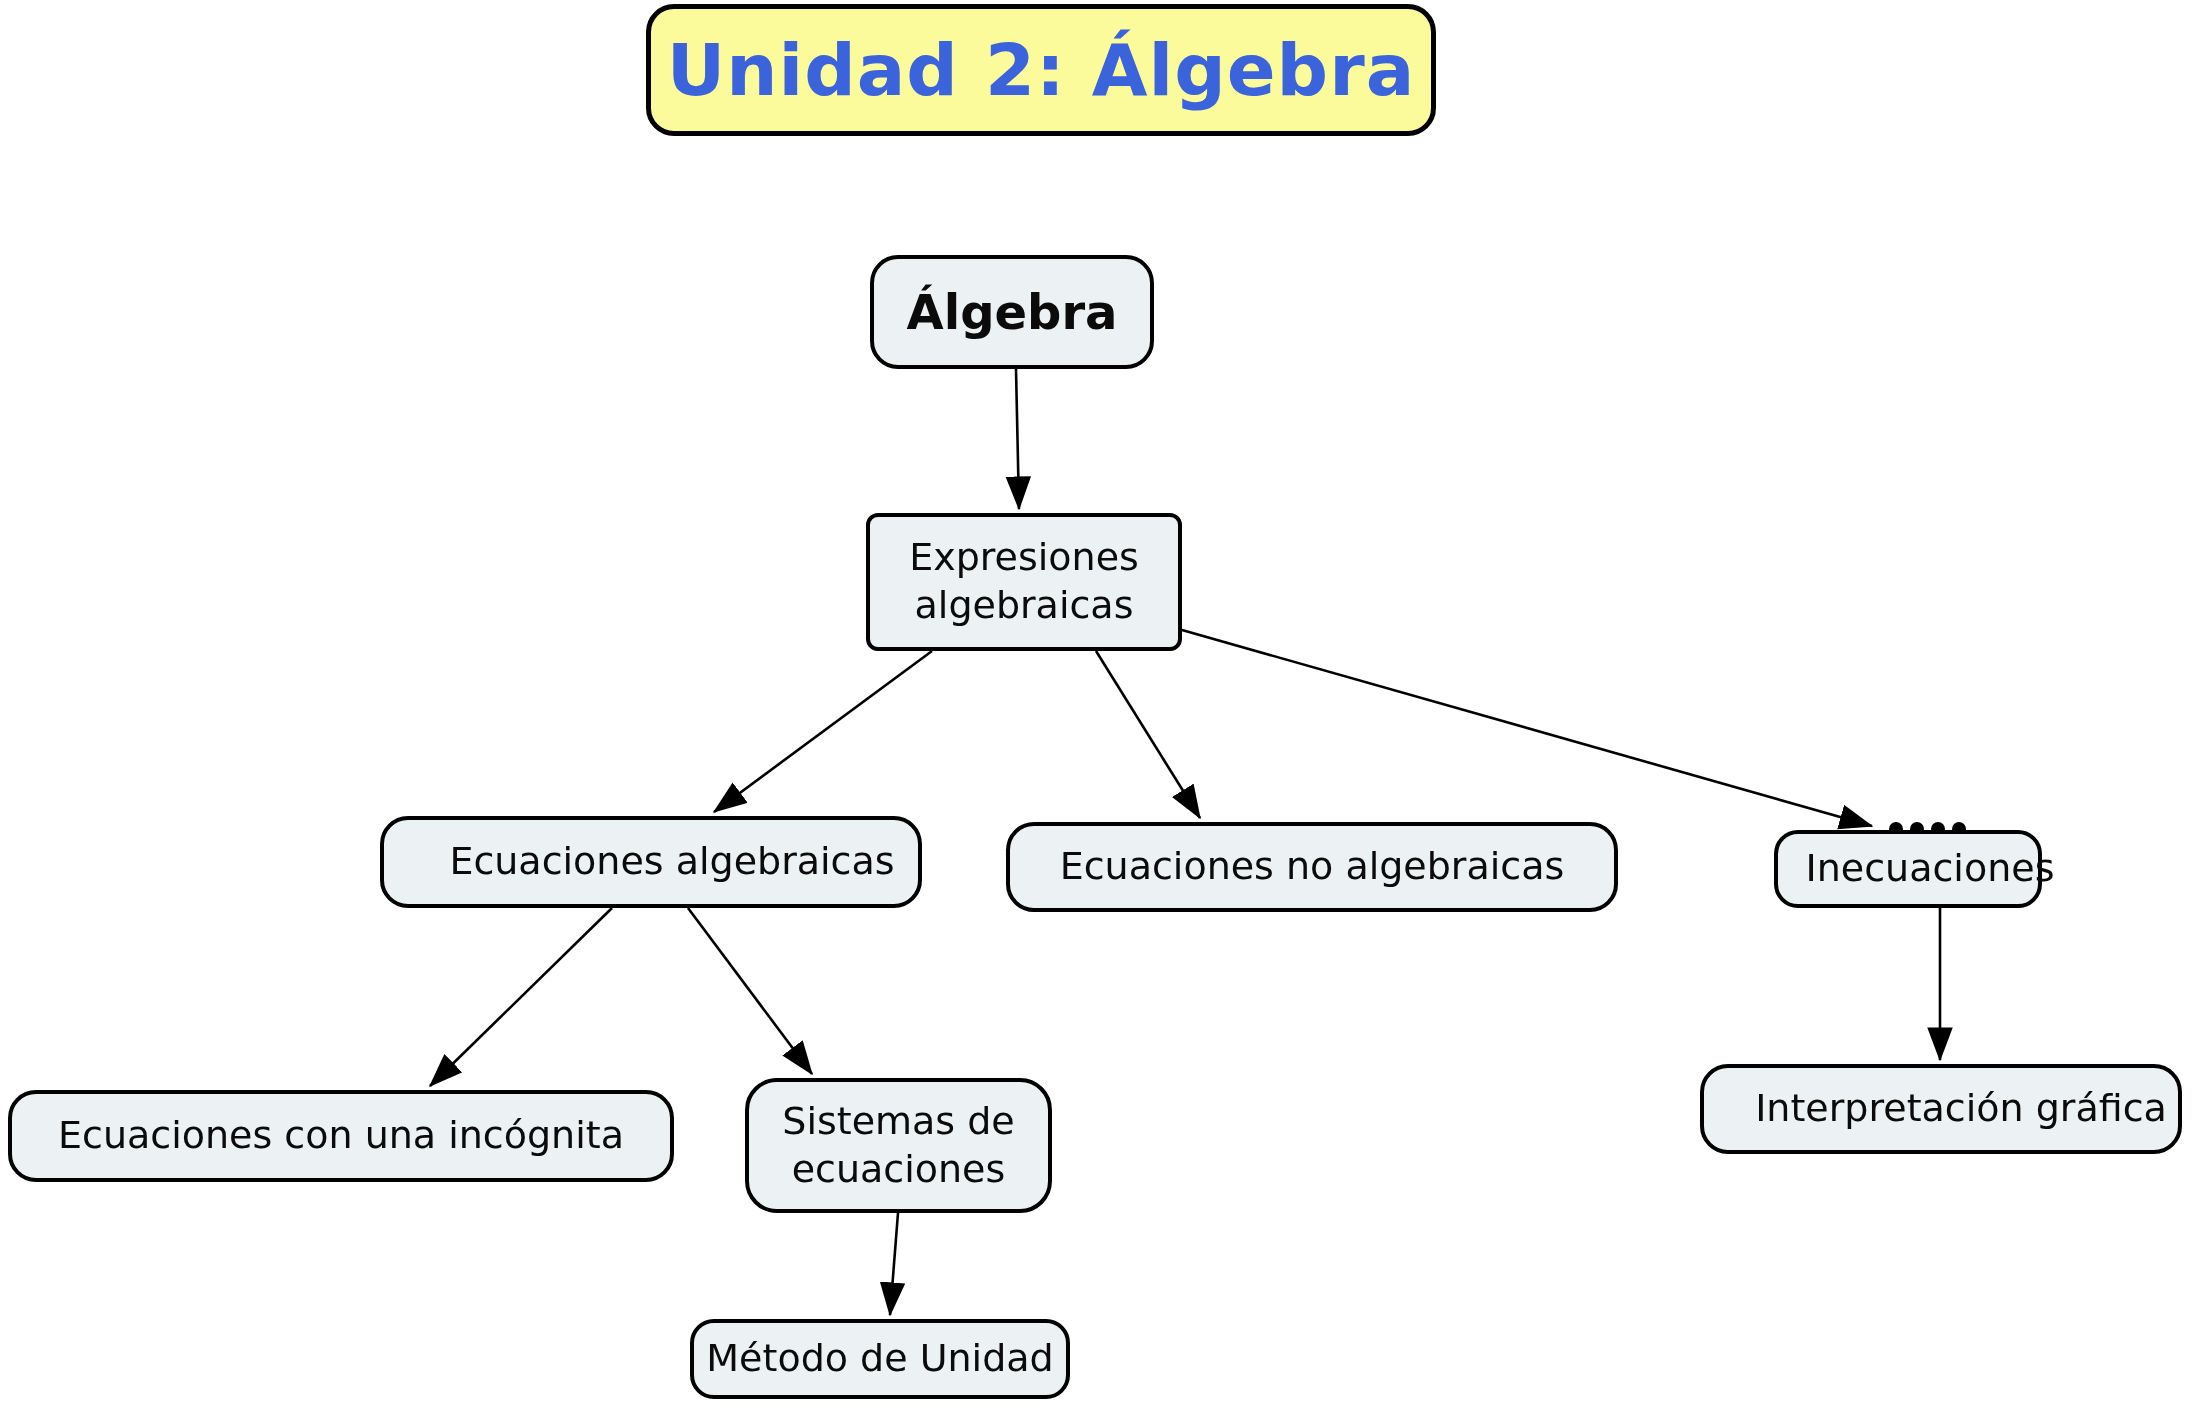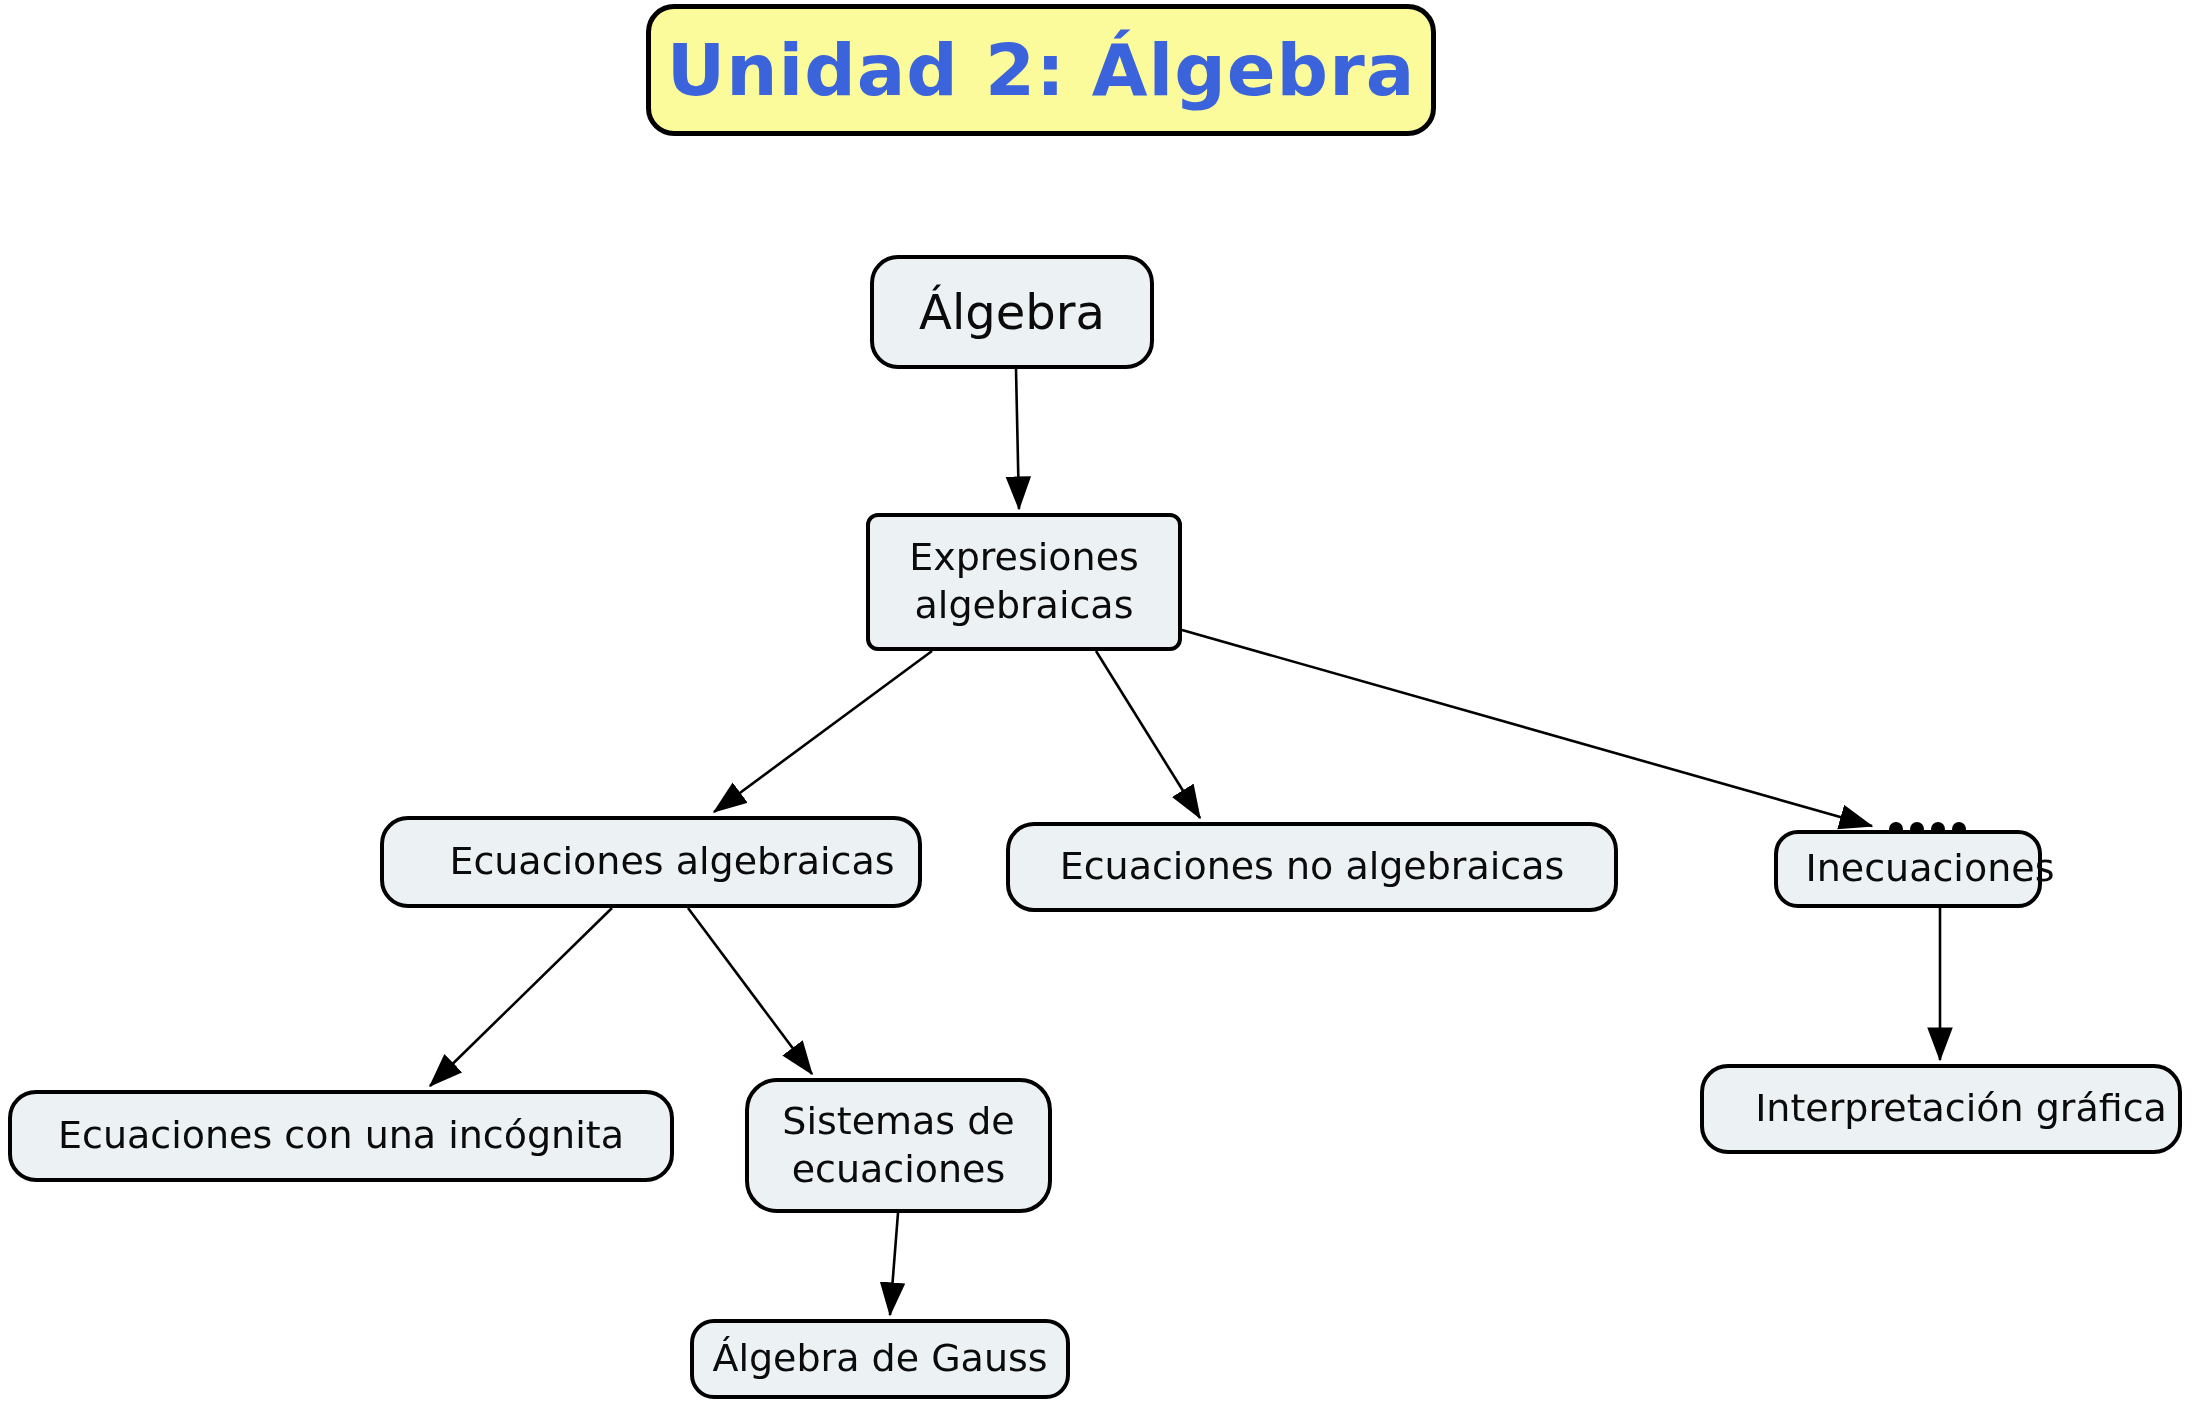--- a/index.html
+++ b/index.html
@@ -38,21 +38,21 @@
     border: 5px solid var(--node_border, #000000);
     border-radius: 28px;
     color: var(--title_text, #3b63dc);
     display: flex;
     align-items: center;
     justify-content: center;
     font-size: 72px;
     font-weight: bold;
     letter-spacing: 1px;
   }
-  .n-algebra        { left: 870px;  top: 255px;  width: 284px; height: 114px; font-size: 48px; font-weight: normal; }
+  .n-algebra        { left: 870px;  top: 255px;  width: 284px; height: 114px; font-size: 48px; font-weight: bold; }
   .n-expresiones    { left: 866px;  top: 513px;  width: 316px; height: 138px; border-radius: 12px; padding: 0 18px; }
   .n-ec-algebraicas { left: 380px;  top: 816px;  width: 542px; height: 92px; padding-left: 42px; }
   .n-ec-no-algebraicas { left: 1006px; top: 822px; width: 612px; height: 90px; }
   .n-inecuaciones   { left: 1774px; top: 830px;  width: 268px; height: 78px; border-radius: 24px; padding-left: 44px; }
   .n-ec-incognita   { left: 8px;    top: 1090px; width: 666px; height: 92px; }
   .n-sistemas       { left: 745px;  top: 1078px; width: 307px; height: 135px; border-radius: 32px; padding: 10px 14px; }
   .n-interpretacion { left: 1700px; top: 1064px; width: 482px; height: 90px; padding-left: 40px; }
   .n-metodo         { left: 690px;  top: 1319px; width: 380px; height: 80px; border-radius: 24px; }
   .edges-layer {
     position: absolute;
@@ -125,16 +125,16 @@
 
   <div class="node n-sistemas">
     <span>Sistemas de ecuaciones</span>
   </div>
 
   <div class="node n-interpretacion">
     <span>Interpretación gráfica</span>
   </div>
 
   <div class="node n-metodo">
-    <span>Álgebra de Gauss</span>
+    <span>Método de Unidad</span>
   </div>
 
 </div>
 
 </body></html>

